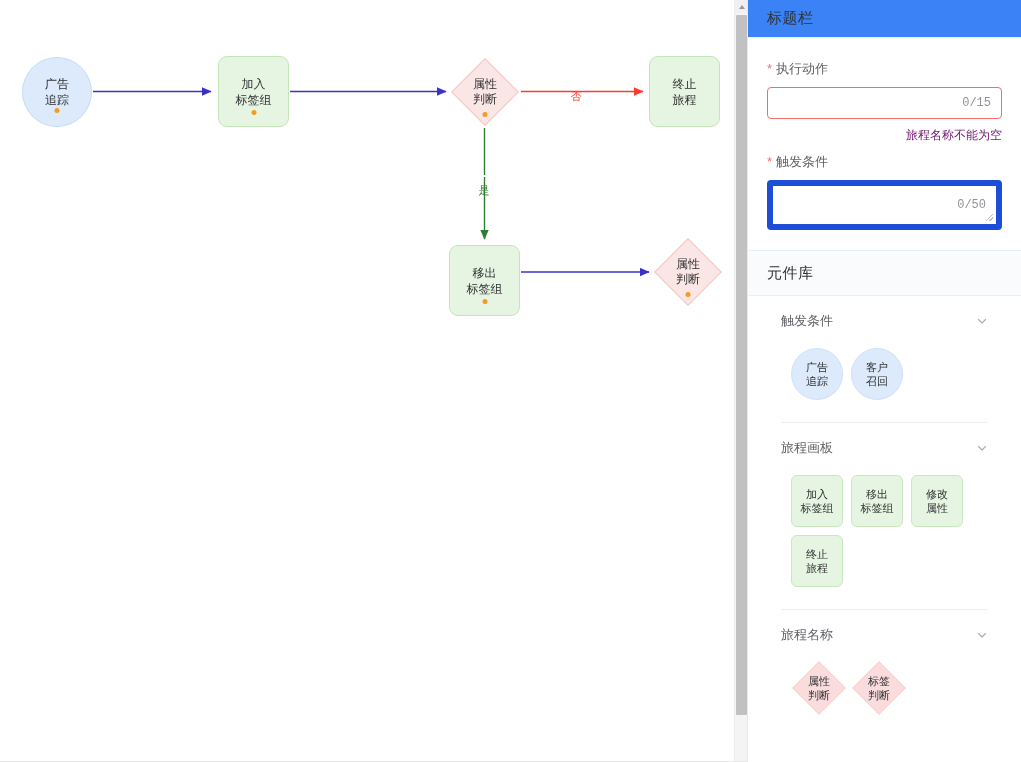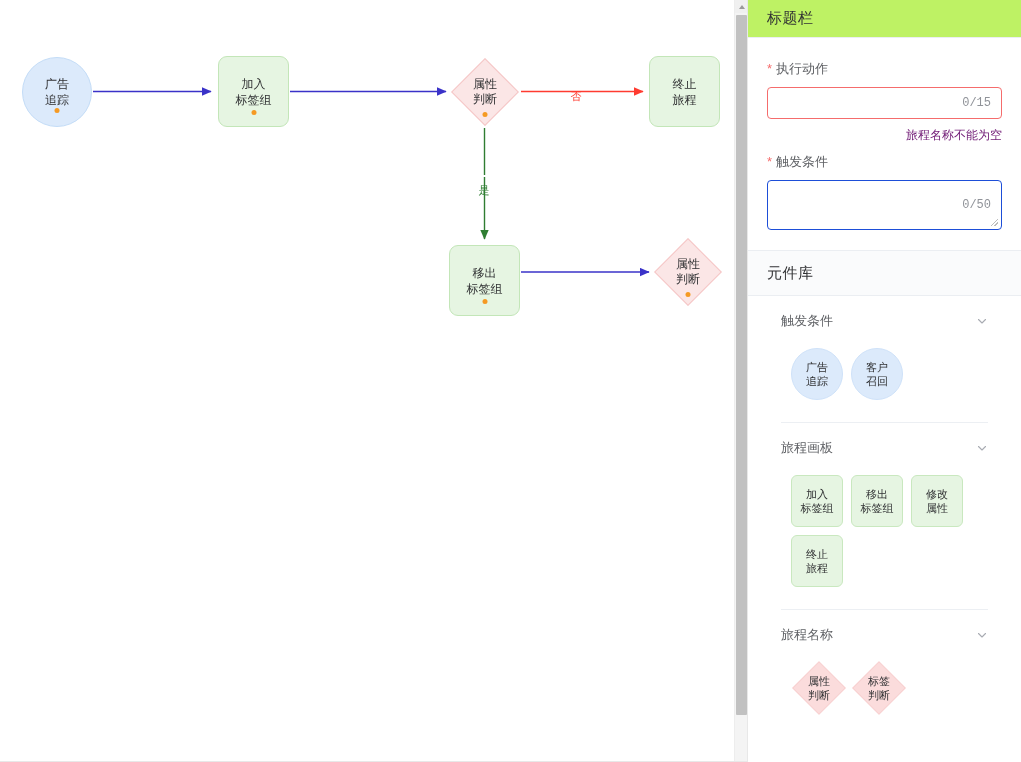--- a/index.html
+++ b/index.html
@@ -174,21 +174,21 @@
     width: 274px;
     height: 762px;
     background: #ffffff;
     border-left: 1px solid #e8e8e8;
     display: flex;
     flex-direction: column;
     overflow: hidden;
   }
   .panel-header {
     height: 38px; min-height: 38px;
-    background: #bef264;
+    background: #3b82f6;
     border-bottom: 1px solid #ebeef2;
     display: flex; align-items: center;
     padding-left: 19px;
   }
   .panel-header-title { font-size: 15px; color: #303133; letter-spacing: .5px; }
 
   .form-block { padding: 22px 19px 6px 19px; }
   .field-label {
     font-size: 13px;
     color: #606266;
@@ -225,21 +225,21 @@
     font-size: 12px;
     color: #701a75;
     margin-top: 8px;
     margin-bottom: 10px;
     line-height: 16px;
     text-align: right;
   }
   .textarea-wrap {
     position: relative;
     width: 100%; height: 50px;
-    border: 1px solid #1d4ed8;
+    border: 6px solid #1d4ed8;
     border-radius: 4px;
     background: #fff;
   }
   .textarea-wrap textarea {
     width: 100%; height: 100%;
     border: none; outline: none; background: transparent;
     resize: none;
     font-size: 13px; color: #303133;
     padding: 6px 46px 6px 11px;
     font-family: inherit;

